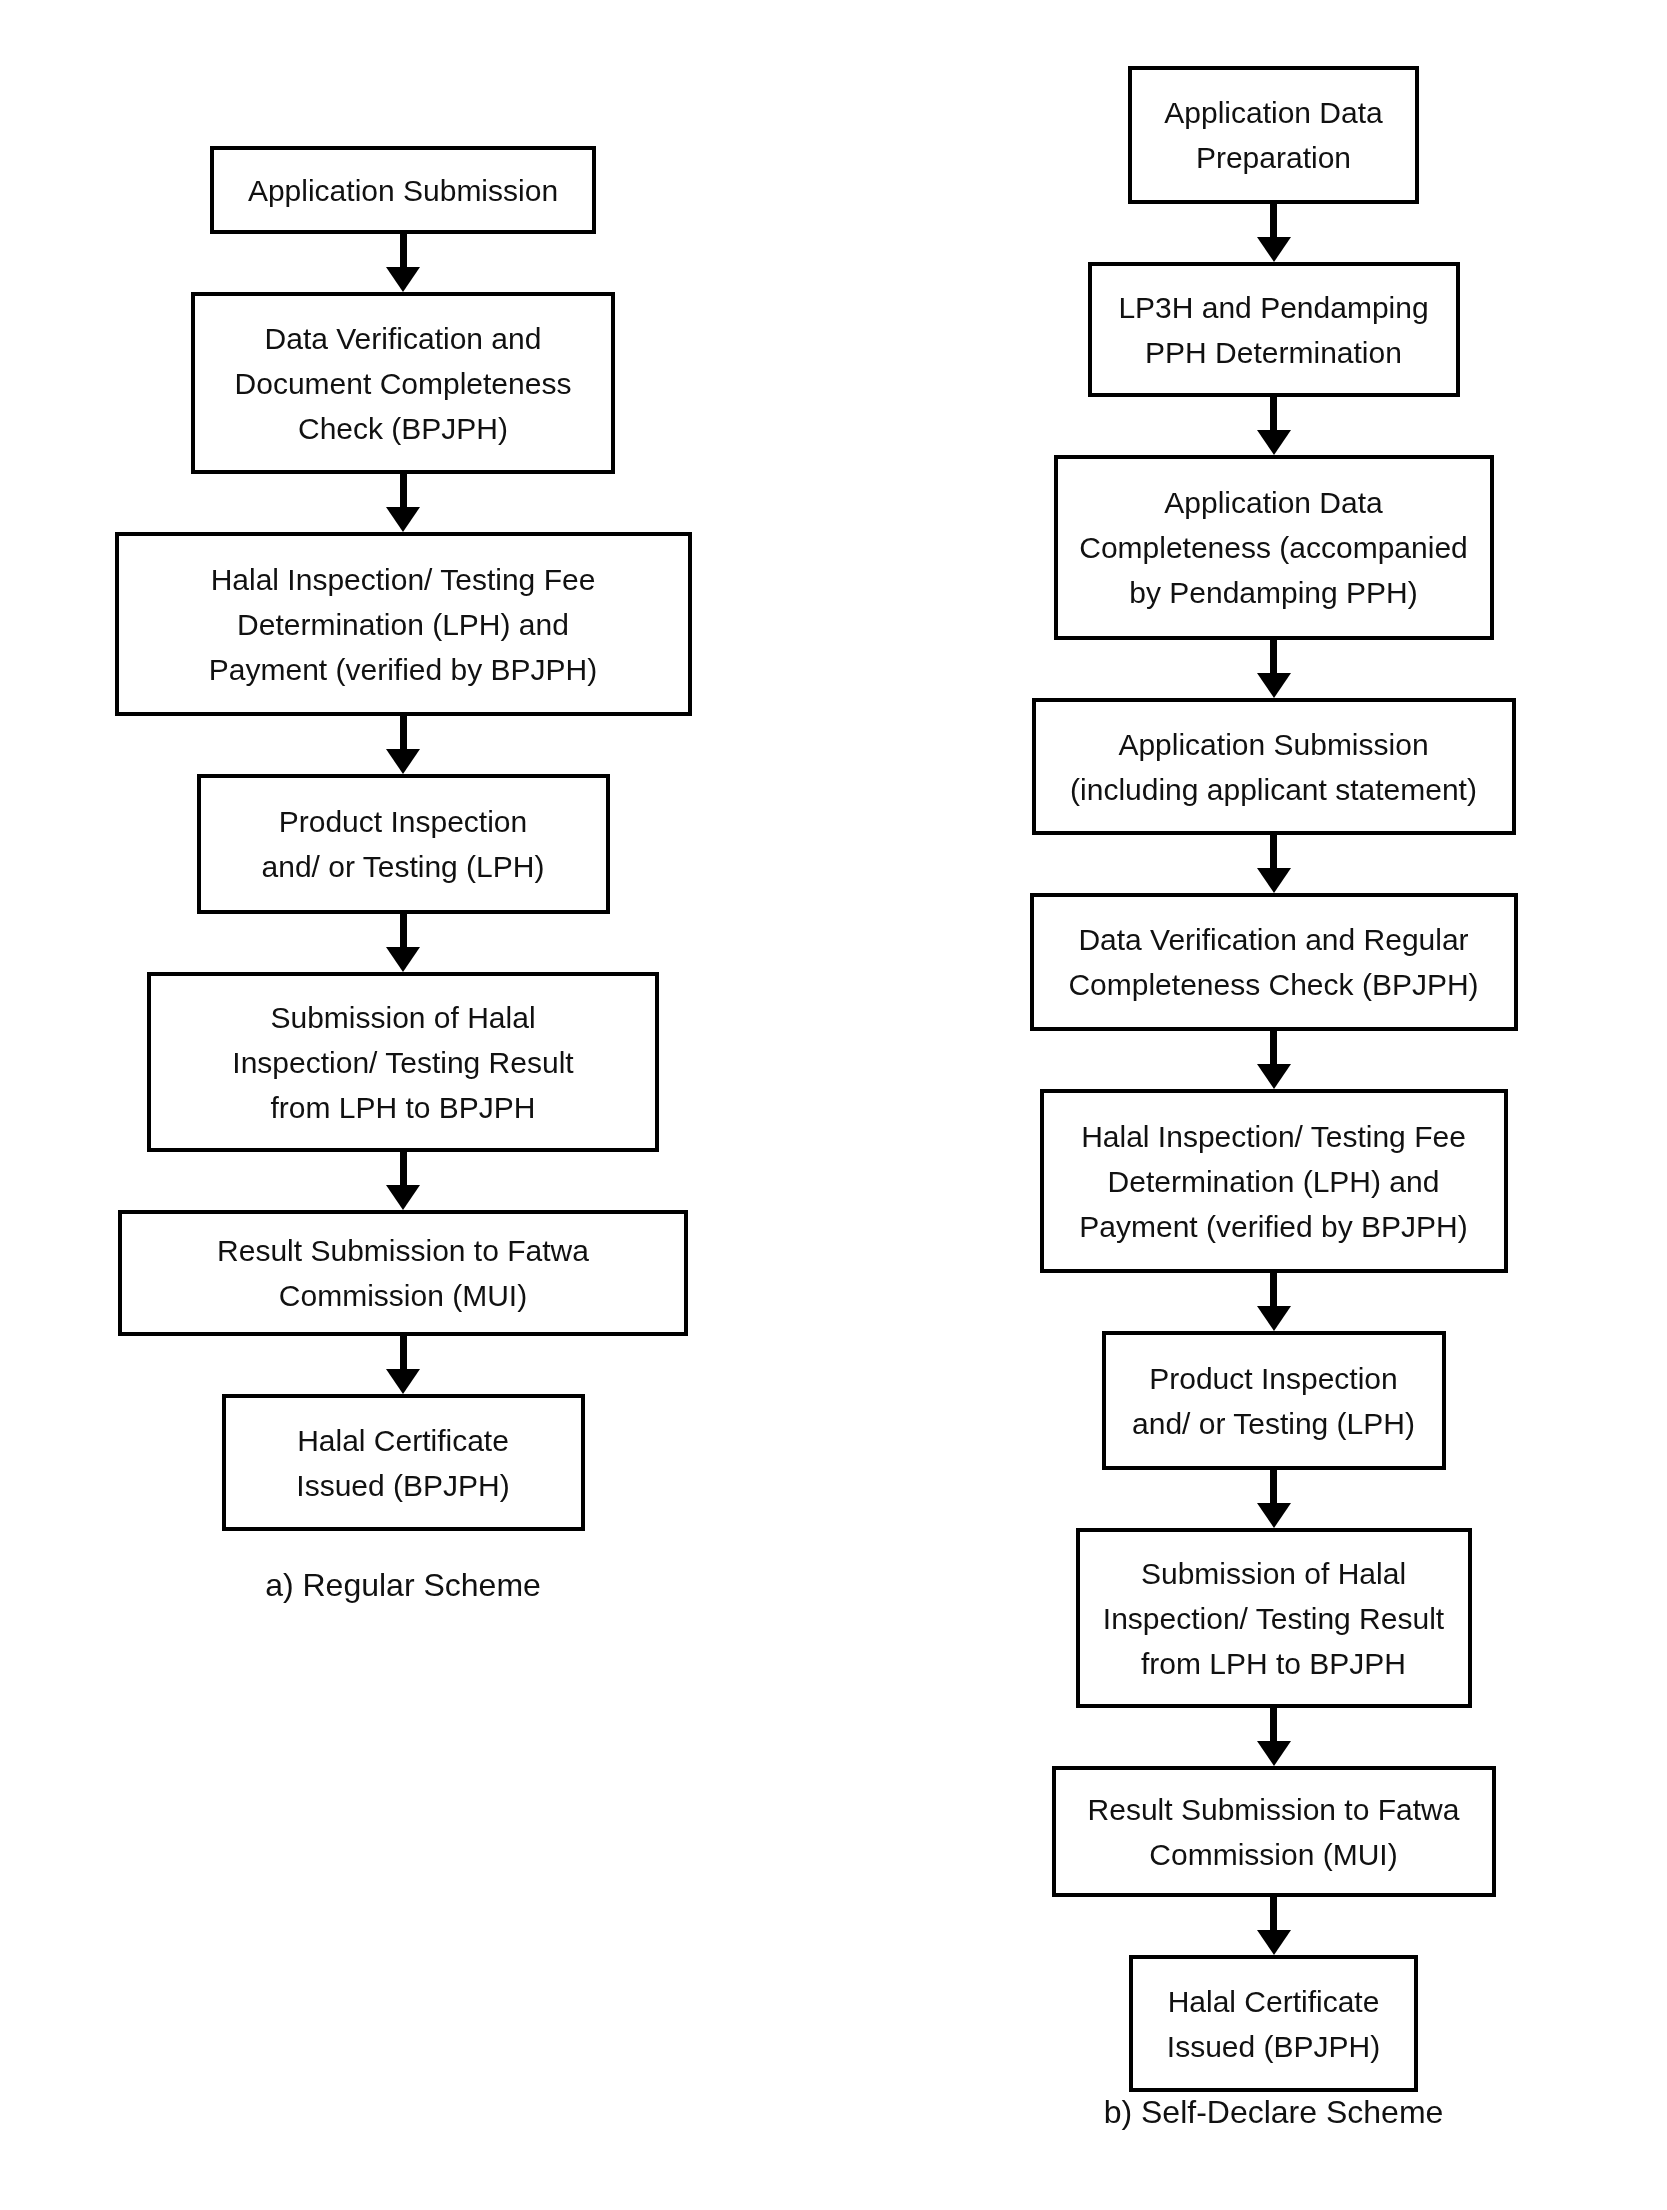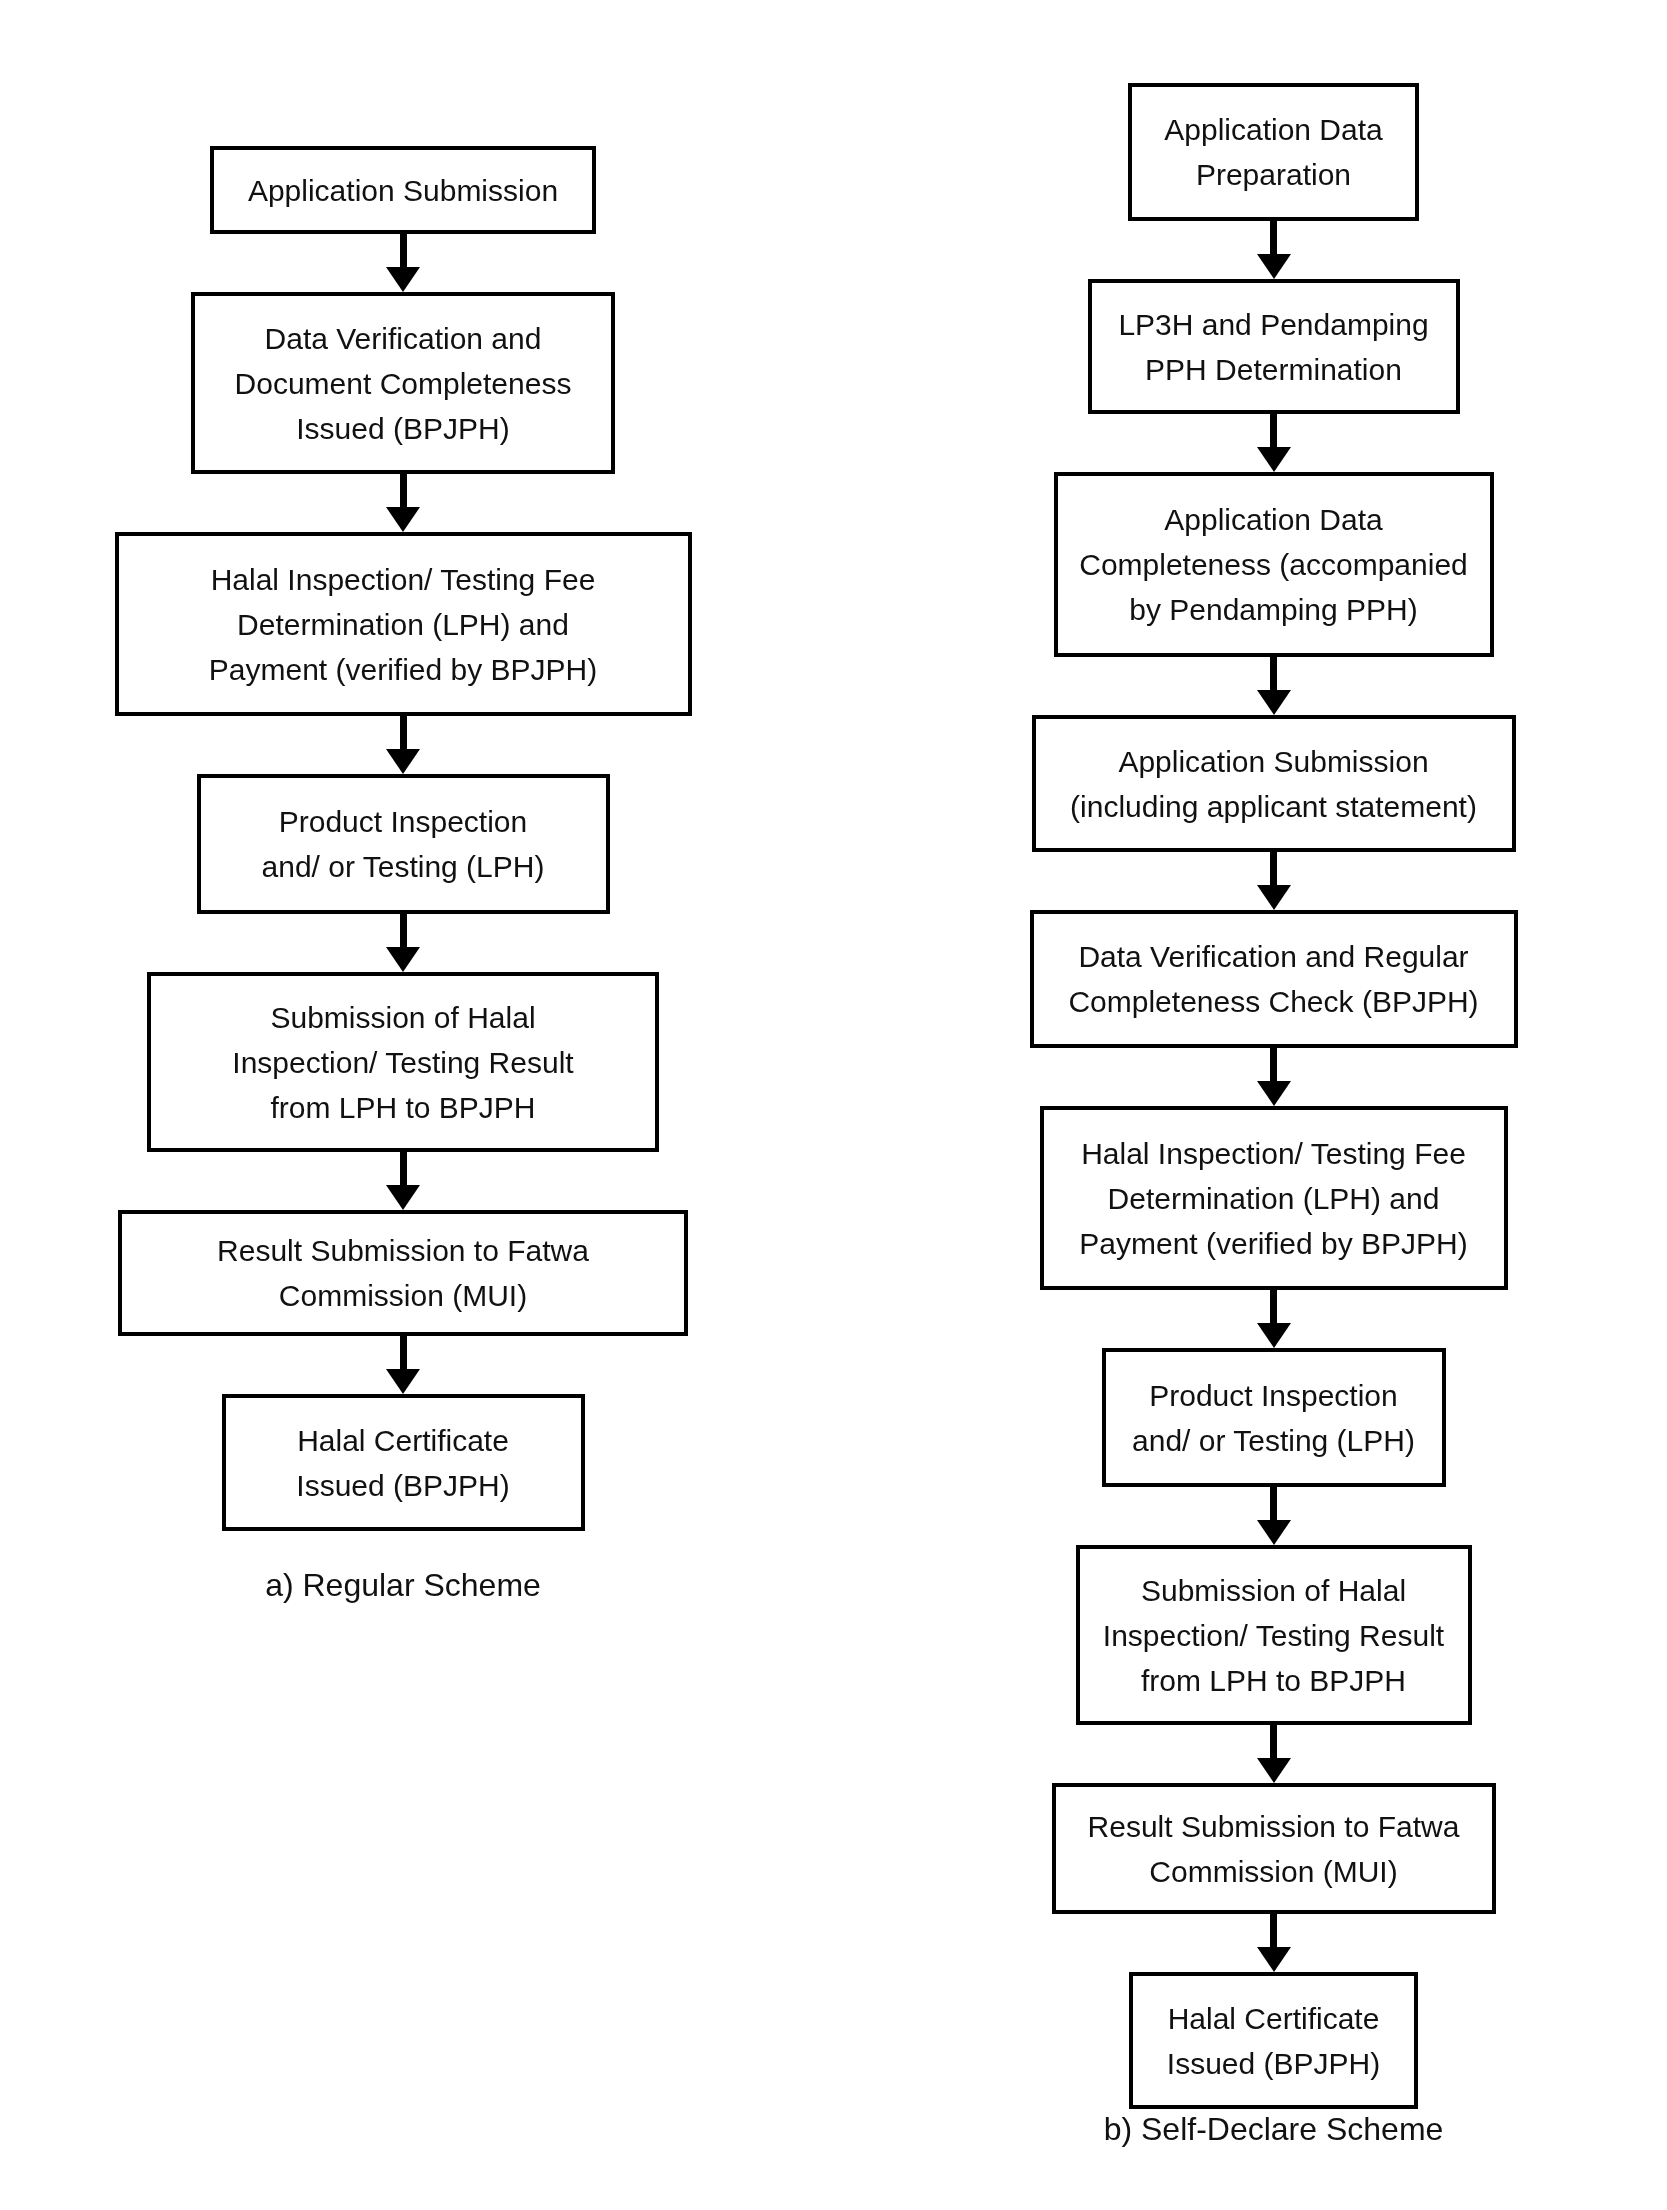--- a/index.html
+++ b/index.html
@@ -16,21 +16,21 @@
     color: #111111;
     overflow: hidden;
   }
   .col {
     position: absolute;
     display: flex;
     flex-direction: column;
     align-items: center;
   }
   .col-a { left: 0px;   top: 146px; width: 806px; }
-  .col-b { left: 935px; top: 83px;  width: 677px; }
+  .col-b { left: 935px; top: 66px;  width: 677px; }
   .box {
     box-sizing: border-box;
     border: 4px solid #000000;
     background: #ffffff;
     display: flex;
     align-items: center;
     justify-content: center;
     text-align: center;
     white-space: pre-line;
     font-size: 30px;
@@ -89,21 +89,21 @@
 <div class="canvas">
 
   <div class="col col-a">
     <div class="box a1">Application Submission</div>
     <div class="arrow">
         <div class="stem"></div>
         <div class="head"></div>
       </div>
     <div class="box a2">Data Verification and
 Document Completeness
-Issued (BPJPH)</div>
+Check (BPJPH)</div>
     <div class="arrow">
         <div class="stem"></div>
         <div class="head"></div>
       </div>
     <div class="box a3">Halal Inspection/ Testing Fee
 Determination (LPH) and
 Payment (verified by BPJPH)</div>
     <div class="arrow">
         <div class="stem"></div>
         <div class="head"></div>

